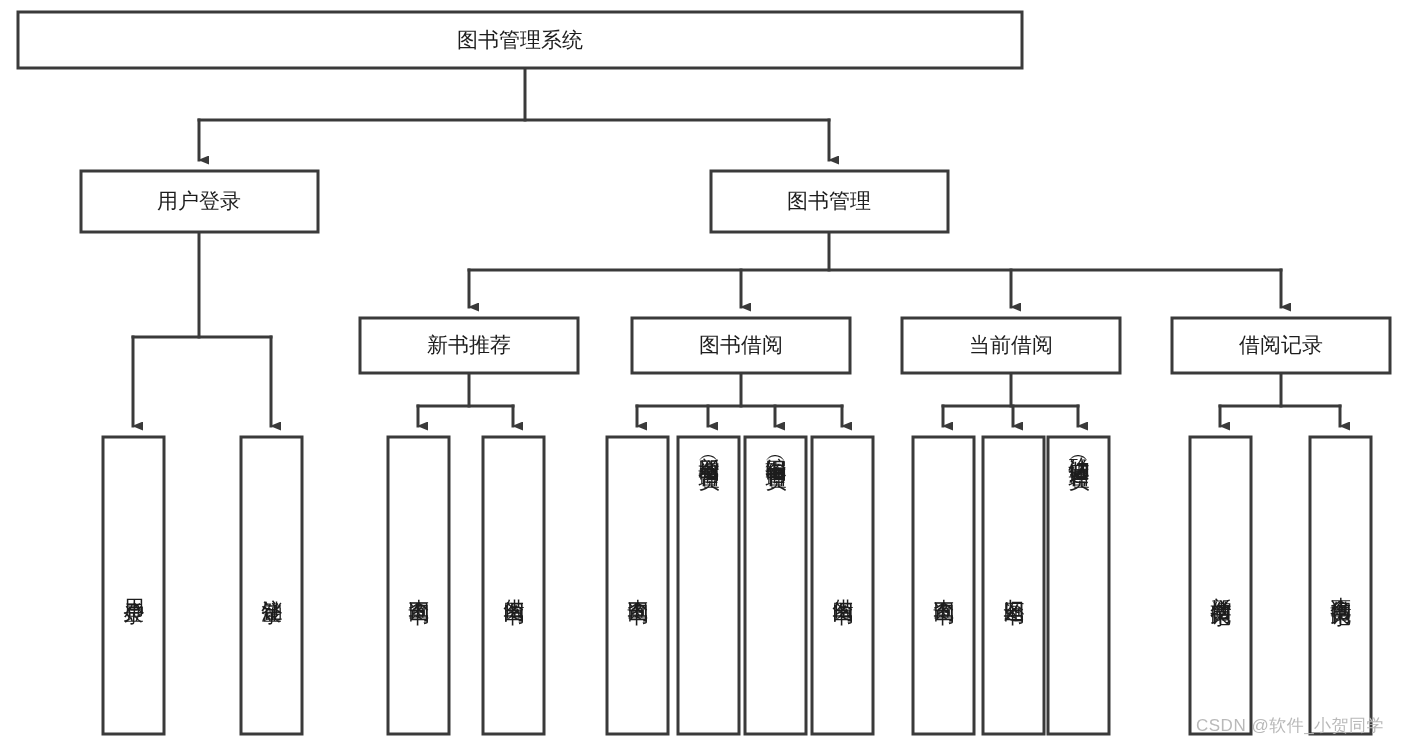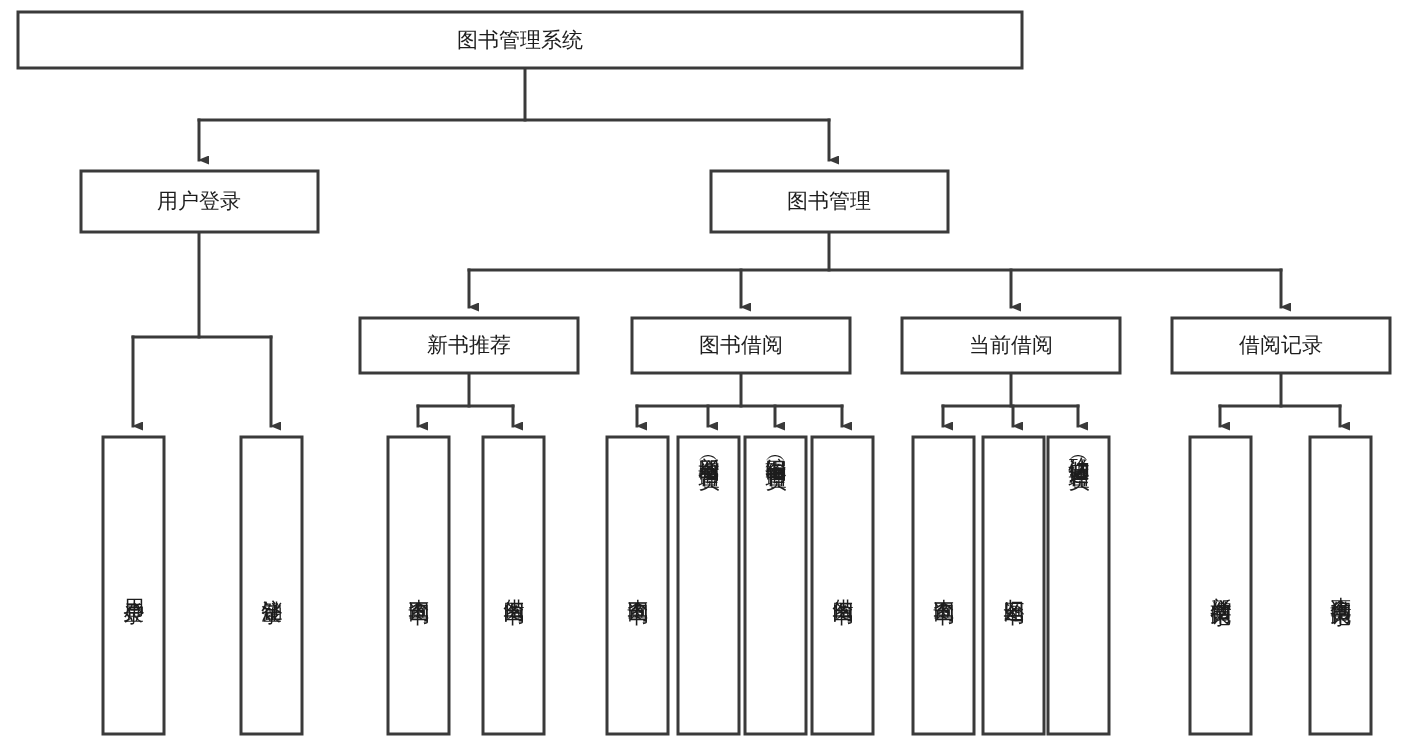--- a/index.html
+++ b/index.html
@@ -219,13 +219,14 @@
   <div class="vlabel-wrap" style="left:1048px; top:440px; width:61px; height:290px; align-items:flex-start;">
       <span class="vlabel">确认归还（管理员）</span>
     </div>
   <div class="vlabel-wrap" style="left:1190px; top:437px; width:61px; height:297px;">
       <span class="vlabel">新增借阅记录</span>
     </div>
   <div class="vlabel-wrap" style="left:1310px; top:437px; width:61px; height:297px;">
       <span class="vlabel">查询借阅记录</span>
     </div>
 
+  <div class="watermark">CSDN @软件_小贺同学</div>
 </div>
 
 </body></html>

